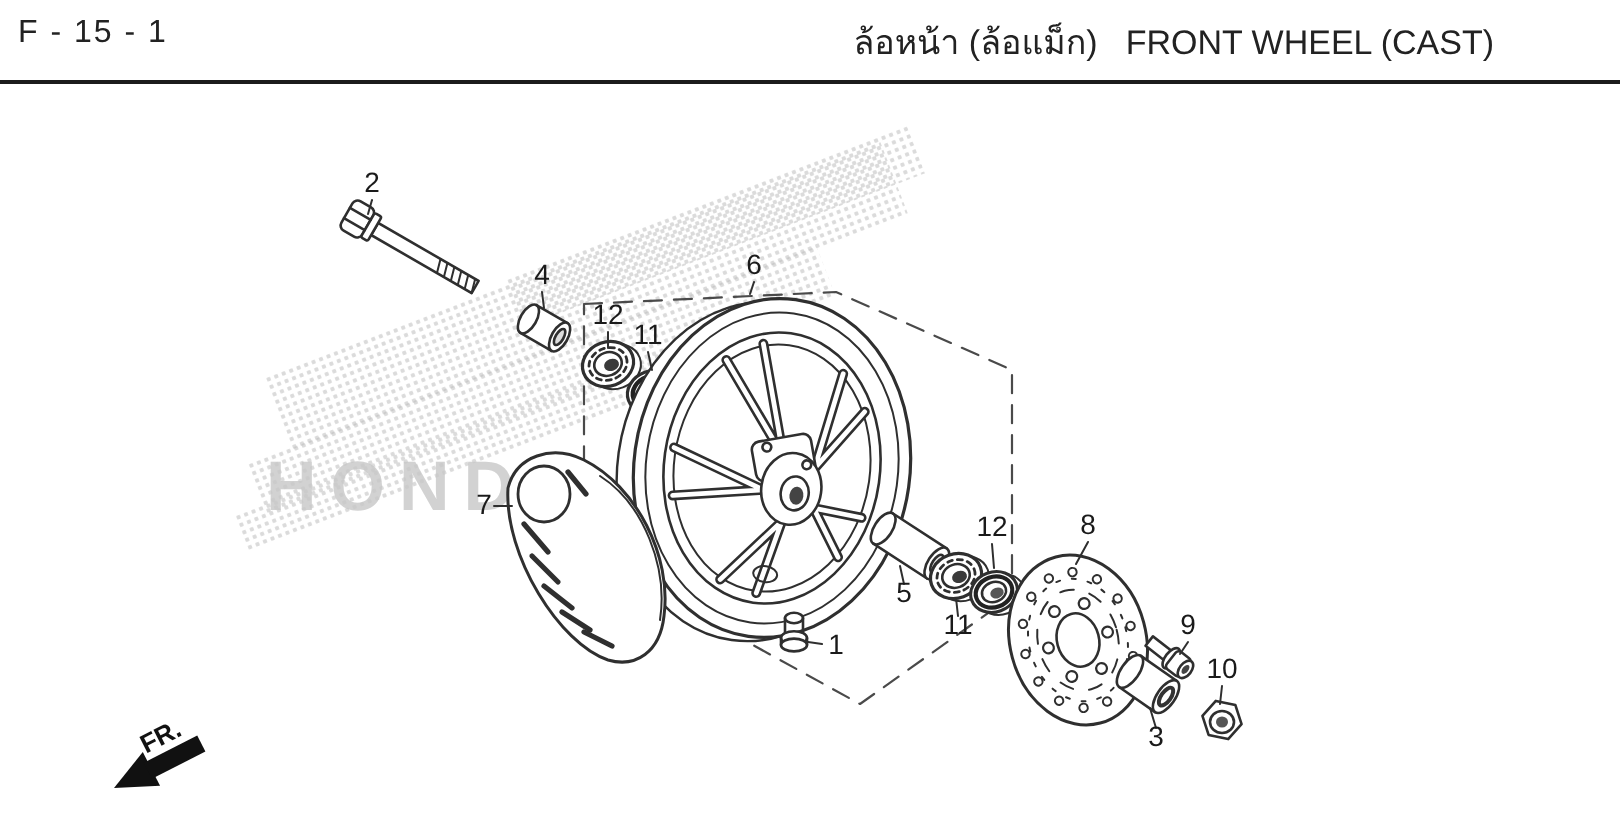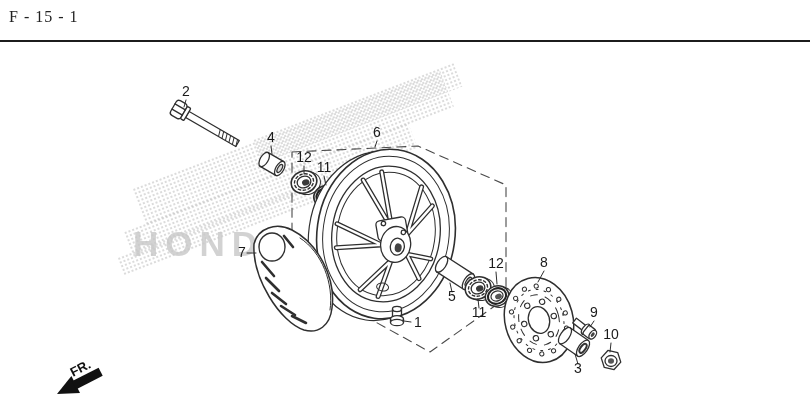--- a/index.html
+++ b/index.html
@@ -1,18 +1,18 @@
 <!DOCTYPE html>
 <html><head>
 <meta charset="utf-8">
 <style>
   html,body{margin:0;padding:0;background:#fff;}
   body{width:810px;height:420px;position:relative;overflow:hidden;
        font-family:"Liberation Sans",sans-serif;color:#1a1a1a;}
-  .header{position:absolute;top:0;left:0;width:810px;height:41px;background:#fff;z-index:5;font-family:Liberation Serif, serif;}
+  .header{position:absolute;top:0;left:0;width:810px;height:41px;background:#fff;z-index:5;}
   .page-code{position:absolute;left:9px;top:8px;font-size:16px;letter-spacing:1px;color:#222;}
   .title{position:absolute;right:63px;top:7px;font-size:17px;color:#222;white-space:nowrap;}
   .title .thai{margin-right:14px;}
   .header-rule{position:absolute;left:0;top:40px;width:810px;height:0;border-top:2px solid #1c1c1c;}
   
   .watermark{position:absolute;z-index:1;}
   .wm-band{position:absolute;opacity:.55;
      background-image:radial-gradient(#bdbdbd 1px, transparent 1.2px);
      background-size:4px 4px;}
   .wm-b1{left:128px;top:128px;width:330px;height:40px;transform:rotate(-21deg);}
@@ -23,20 +23,23 @@
      letter-spacing:7px;color:#c8c8c8;opacity:.8;}
   svg{position:absolute;left:0;top:0;z-index:2;}
   svg text.callout{font-family:"Liberation Sans",sans-serif;font-size:14px;fill:#1a1a1a;}
   .fr-text{font-family:"Liberation Sans",sans-serif;font-size:13px;font-weight:bold;fill:#111;}
 </style>
 </head>
 <body>
 
 <div class="header">
   <div class="page-code">F - 15 - 1</div>
+  <div class="title">
+    <span class="thai">ล้อหน้า (ล้อแม็ก)</span><span>FRONT WHEEL (CAST)</span>
+  </div>
   <div class="header-rule"></div>
 </div>
 
 <div class="watermark">
   <div class="wm-band wm-b1"></div>
   <div class="wm-band wm-b2"></div>
   <div class="wm-band wm-b3"></div>
   <div class="wm-band wm-b4"></div>
   <div class="wm-text">HONDA</div>
 </div>

